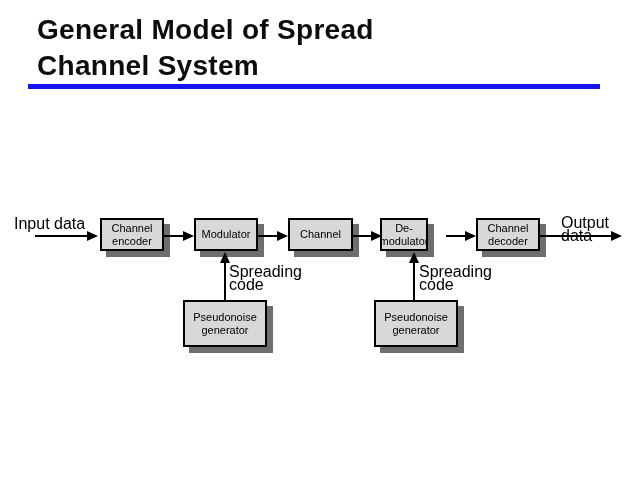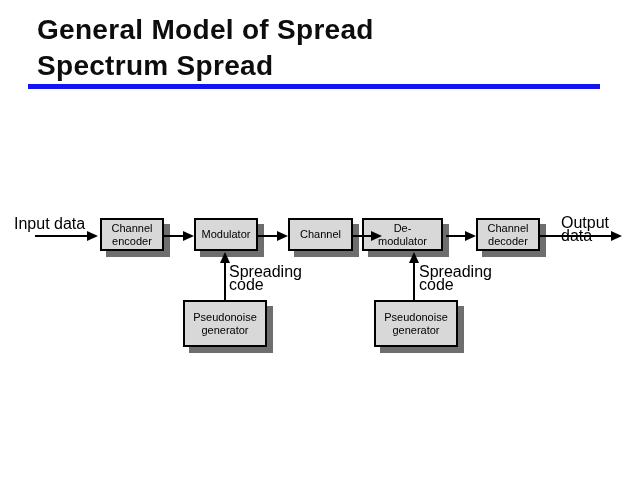--- a/index.html
+++ b/index.html
@@ -81,33 +81,33 @@
   }
   .varrow .shaft { width: 2px; flex: 1; background: #000000; }
 </style>
 </head>
 <body>
 
 <div class="slide">
 
   <div class="title">
     <div>General Model of Spread</div>
-    <div>Spectrum Spread</div>
+    <div>Channel System</div>
   </div>
 
   <div class="rule"></div>
 
   <div class="lbl" style="left:14px; top:217px;">Input data</div>
   <div class="lbl" style="left:561px; top:216px;">Output data</div>
 
   <div class="box" style="left:100px; top:218px; width:64px; height:33px;">Channel
 encoder</div>
   <div class="box" style="left:194px; top:218px; width:64px; height:33px;">Modulator</div>
   <div class="box" style="left:288px; top:218px; width:65px; height:33px;">Channel</div>
-  <div class="box" style="left:362px; top:218px; width:81px; height:33px;">De-
+  <div class="box" style="left:380px; top:218px; width:48px; height:33px;">De-
 modulator</div>
   <div class="box" style="left:476px; top:218px; width:64px; height:33px;">Channel
 decoder</div>
 
   <div class="box" style="left:183px; top:300px; width:84px; height:47px;">Pseudonoise
 generator</div>
   <div class="box" style="left:374px; top:300px; width:84px; height:47px;">Pseudonoise
 generator</div>
 
   <div class="lbl" style="left:229px; top:265px;">Spreading

